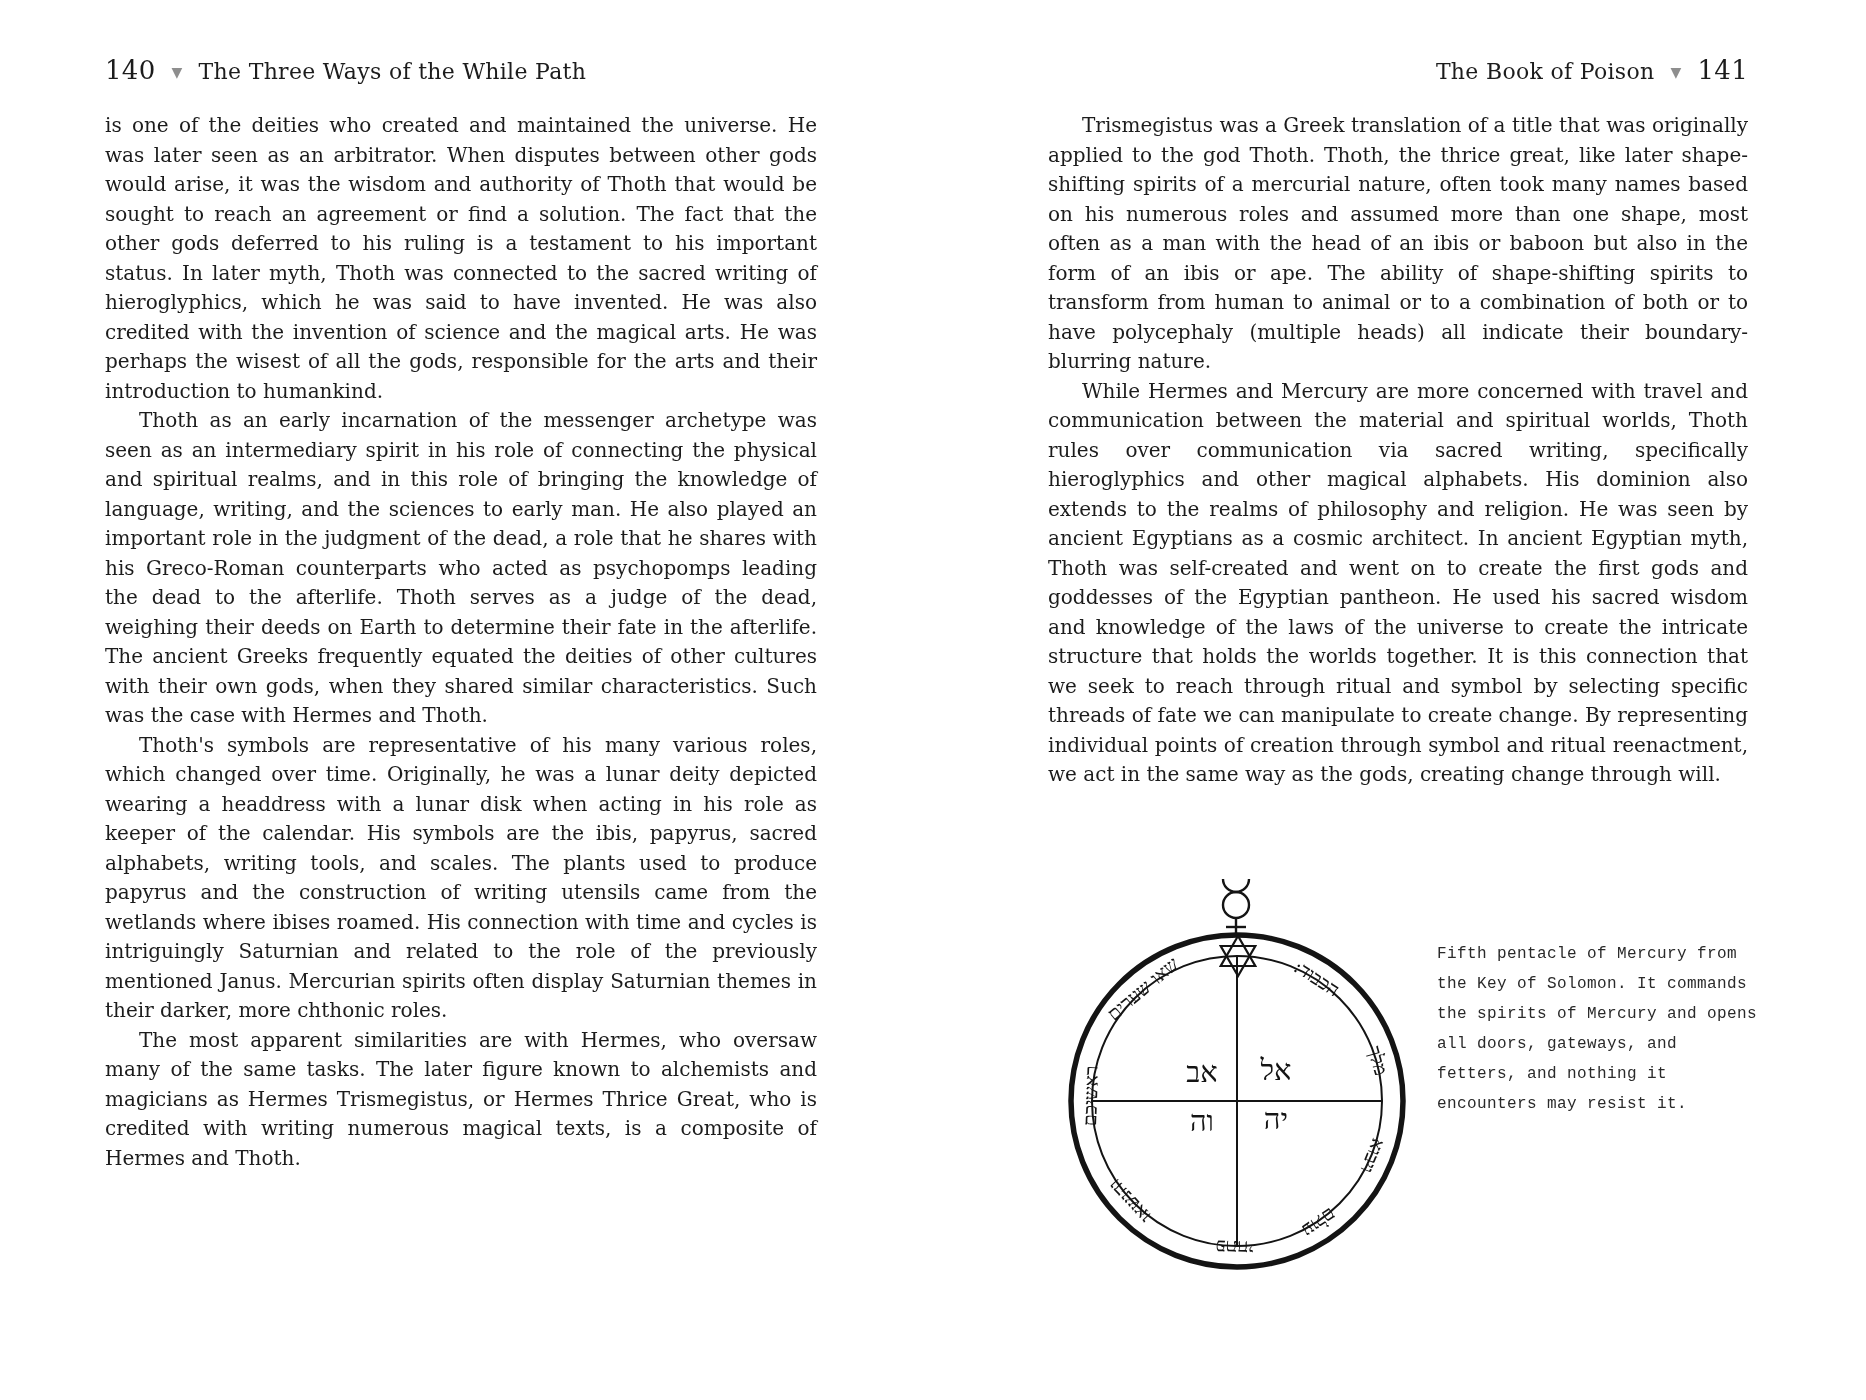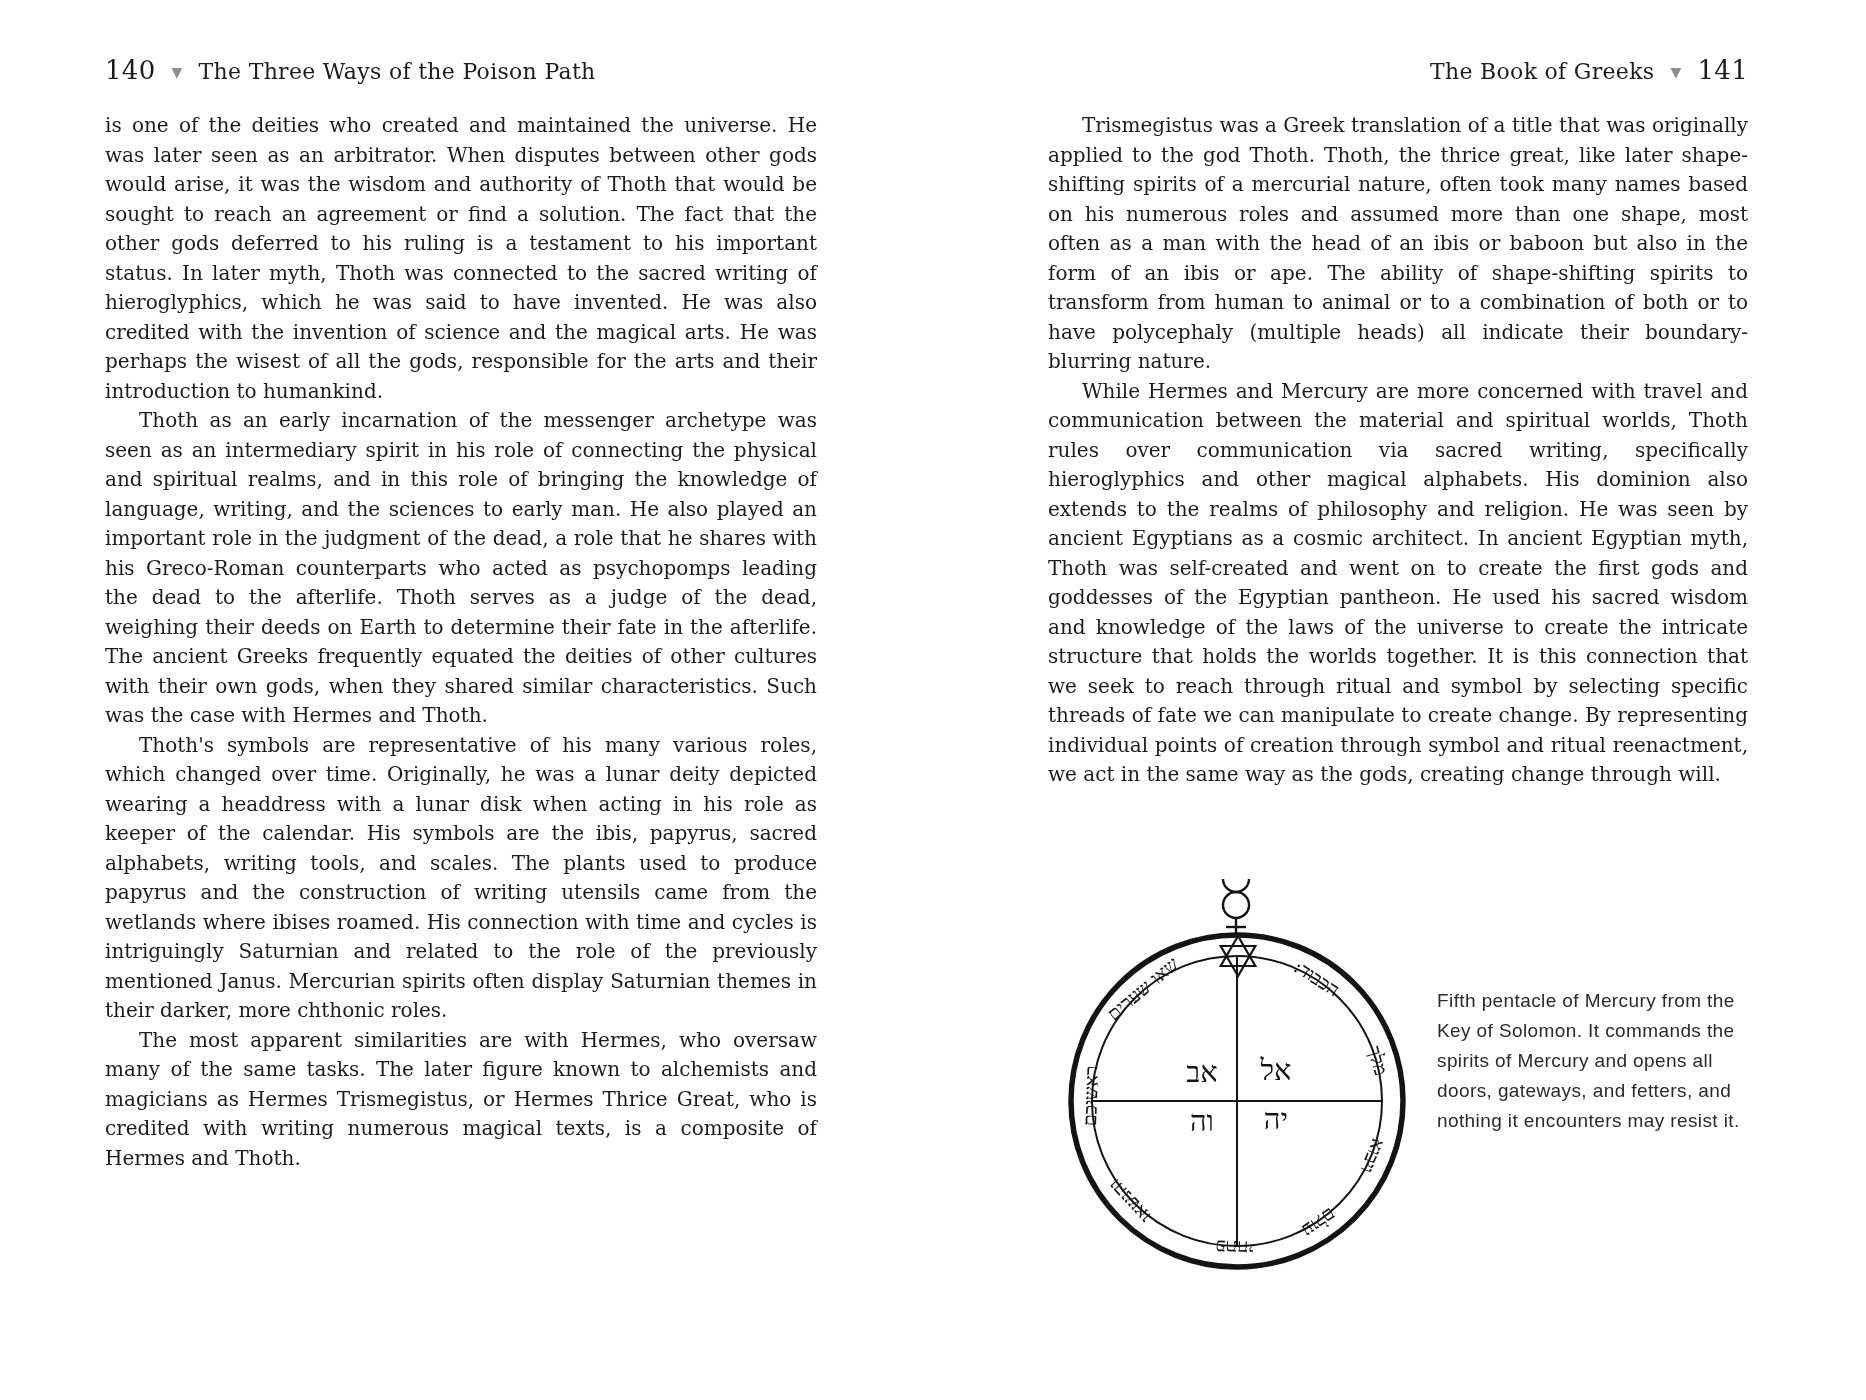--- a/index.html
+++ b/index.html
@@ -72,50 +72,50 @@
   }
   .heb-ring {
     font-family: "DejaVu Serif", serif;
     font-size: 19px;
     fill: #141414;
     direction: rtl;
   }
   .figure-caption {
     position: absolute;
     left: 1437px;
-    top: 986px;
+    top: 939px;
     width: 330px;
-    font-family: Liberation Sans, sans-serif;
-    font-size: 19px;
+    font-family: Liberation Mono, monospace;
+    font-size: 16px;
     line-height: 30px;
     letter-spacing: 0.4px;
     color: #2a2a2a;
     text-align: left;
   }
 </style>
 </head>
 <body>
 
 <div class="page page-left">
   <div class="running-head">
     <span class="folio">140</span>
     <span class="ornament">▼</span>
-    <span>The Three Ways of the Poison Path</span>
+    <span>The Three Ways of the While Path</span>
   </div>
   <div class="body-text">
     <p>is one of the deities who created and maintained the universe. He was later seen as an arbitrator. When disputes between other gods would arise, it was the wisdom and authority of Thoth that would be sought to reach an agreement or find a solution. The fact that the other gods deferred to his ruling is a testament to his important status. In later myth, Thoth was connected to the sacred writing of hieroglyphics, which he was said to have invented. He was also credited with the invention of science and the magical arts. He was perhaps the wisest of all the gods, responsible for the arts and their introduction to humankind.</p>
     <p class="indent">Thoth as an early incarnation of the messenger archetype was seen as an intermediary spirit in his role of connecting the physical and spiritual realms, and in this role of bringing the knowledge of language, writing, and the sciences to early man. He also played an important role in the judgment of the dead, a role that he shares with his Greco-Roman counterparts who acted as psychopomps leading the dead to the afterlife. Thoth serves as a judge of the dead, weighing their deeds on Earth to determine their fate in the afterlife. The ancient Greeks frequently equated the deities of other cultures with their own gods, when they shared similar characteristics. Such was the case with Hermes and Thoth.</p>
     <p class="indent">Thoth's symbols are representative of his many various roles, which changed over time. Originally, he was a lunar deity depicted wearing a headdress with a lunar disk when acting in his role as keeper of the calendar. His symbols are the ibis, papyrus, sacred alphabets, writing tools, and scales. The plants used to produce papyrus and the construction of writing utensils came from the wetlands where ibises roamed. His connection with time and cycles is intriguingly Saturnian and related to the role of the previously mentioned Janus. Mercurian spirits often display Saturnian themes in their darker, more chthonic roles.</p>
     <p class="indent">The most apparent similarities are with Hermes, who oversaw many of the same tasks. The later figure known to alchemists and magicians as Hermes Trismegistus, or Hermes Thrice Great, who is credited with writing numerous magical texts, is a composite of Hermes and Thoth.</p>
   </div>
 </div>
 
 <div class="page page-right">
   <div class="running-head right-align">
-    <span>The Book of Greeks</span>
+    <span>The Book of Poison</span>
     <span class="ornament">▼</span>
     <span class="folio">141</span>
   </div>
   <div class="body-text">
     <p class="indent"><span class="ital">Trismegistus</span><span> was a Greek translation of a title that was originally applied to the god Thoth. Thoth, the thrice great, like later shape-shifting spirits of a mercurial nature, often took many names based on his numerous roles and assumed more than one shape, most often as a man with the head of an ibis or baboon but also in the form of an ibis or ape. The ability of shape-shifting spirits to transform from human to animal or to a combination of both or to have polycephaly (multiple heads) all indicate their boundary-blurring nature.</span></p>
     <p class="indent">While Hermes and Mercury are more concerned with travel and communication between the material and spiritual worlds, Thoth rules over communication via sacred writing, specifically hieroglyphics and other magical alphabets. His dominion also extends to the realms of philosophy and religion. He was seen by ancient Egyptians as a cosmic architect. In ancient Egyptian myth, Thoth was self-created and went on to create the first gods and goddesses of the Egyptian pantheon. He used his sacred wisdom and knowledge of the laws of the universe to create the intricate structure that holds the worlds together. It is this connection that we seek to reach through ritual and symbol by selecting specific threads of fate we can manipulate to create change. By representing individual points of creation through symbol and ritual reenactment, we act in the same way as the gods, creating change through will.</p>
   </div>
 </div>
 
 <div class="figure-wrap">

